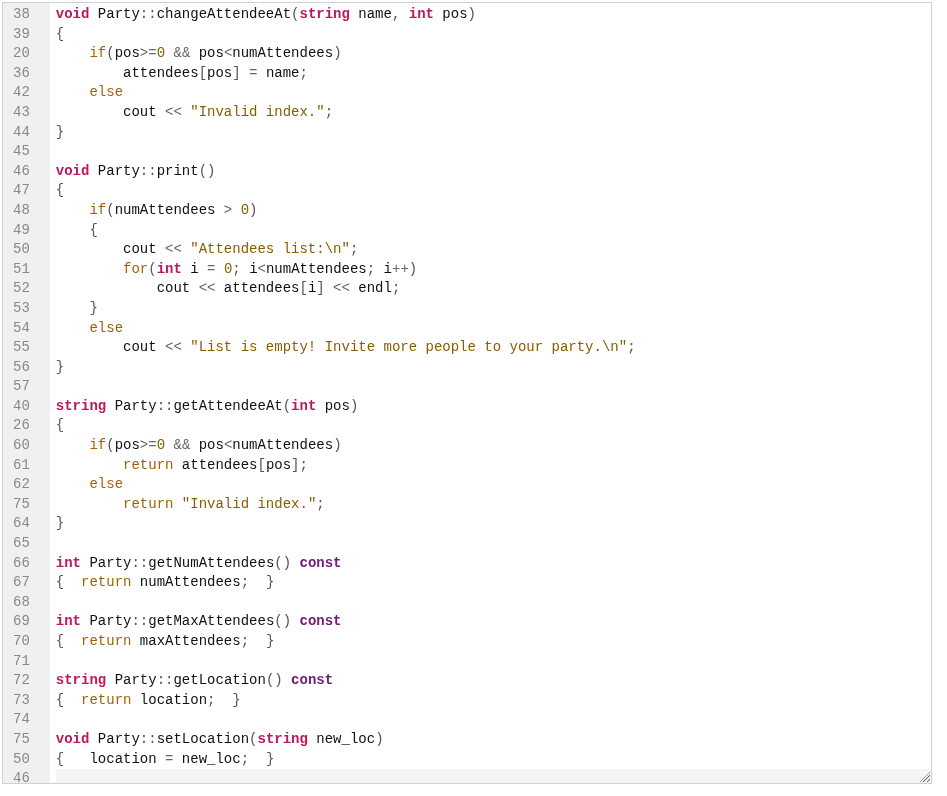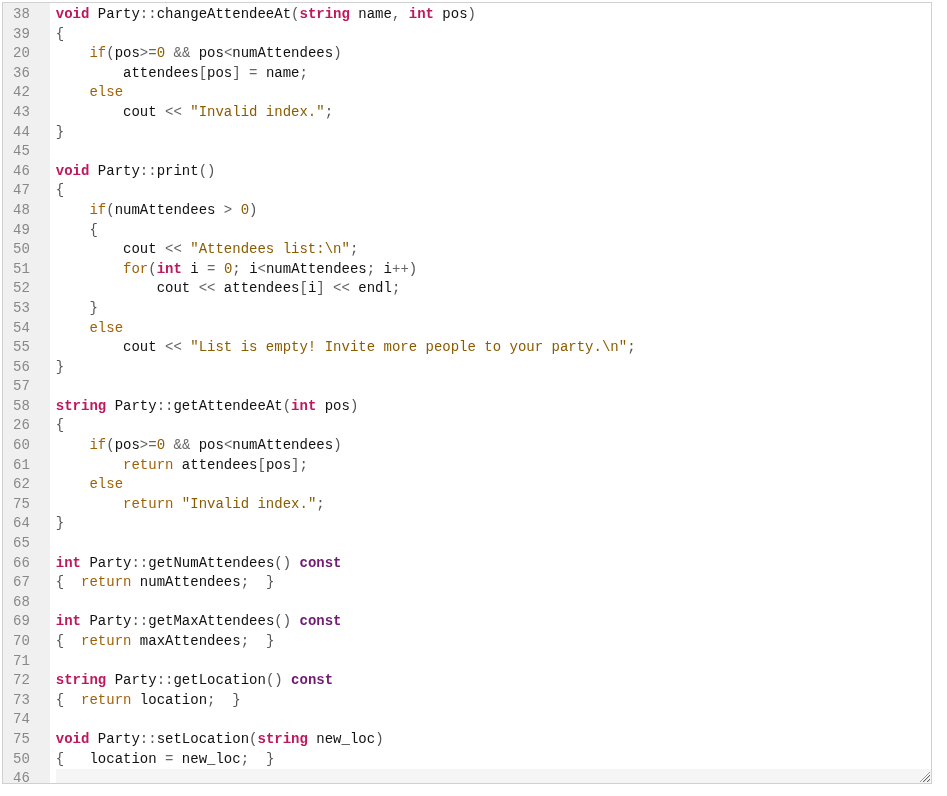--- a/index.html
+++ b/index.html
@@ -102,21 +102,21 @@
       <div class="gutter-line">48</div>
       <div class="gutter-line">49</div>
       <div class="gutter-line">50</div>
       <div class="gutter-line">51</div>
       <div class="gutter-line">52</div>
       <div class="gutter-line">53</div>
       <div class="gutter-line">54</div>
       <div class="gutter-line">55</div>
       <div class="gutter-line">56</div>
       <div class="gutter-line">57</div>
-      <div class="gutter-line">58</div>
+      <div class="gutter-line">40</div>
       <div class="gutter-line">26</div>
       <div class="gutter-line">60</div>
       <div class="gutter-line">61</div>
       <div class="gutter-line">62</div>
       <div class="gutter-line">75</div>
       <div class="gutter-line">64</div>
       <div class="gutter-line">65</div>
       <div class="gutter-line">66</div>
       <div class="gutter-line">67</div>
       <div class="gutter-line">68</div>

